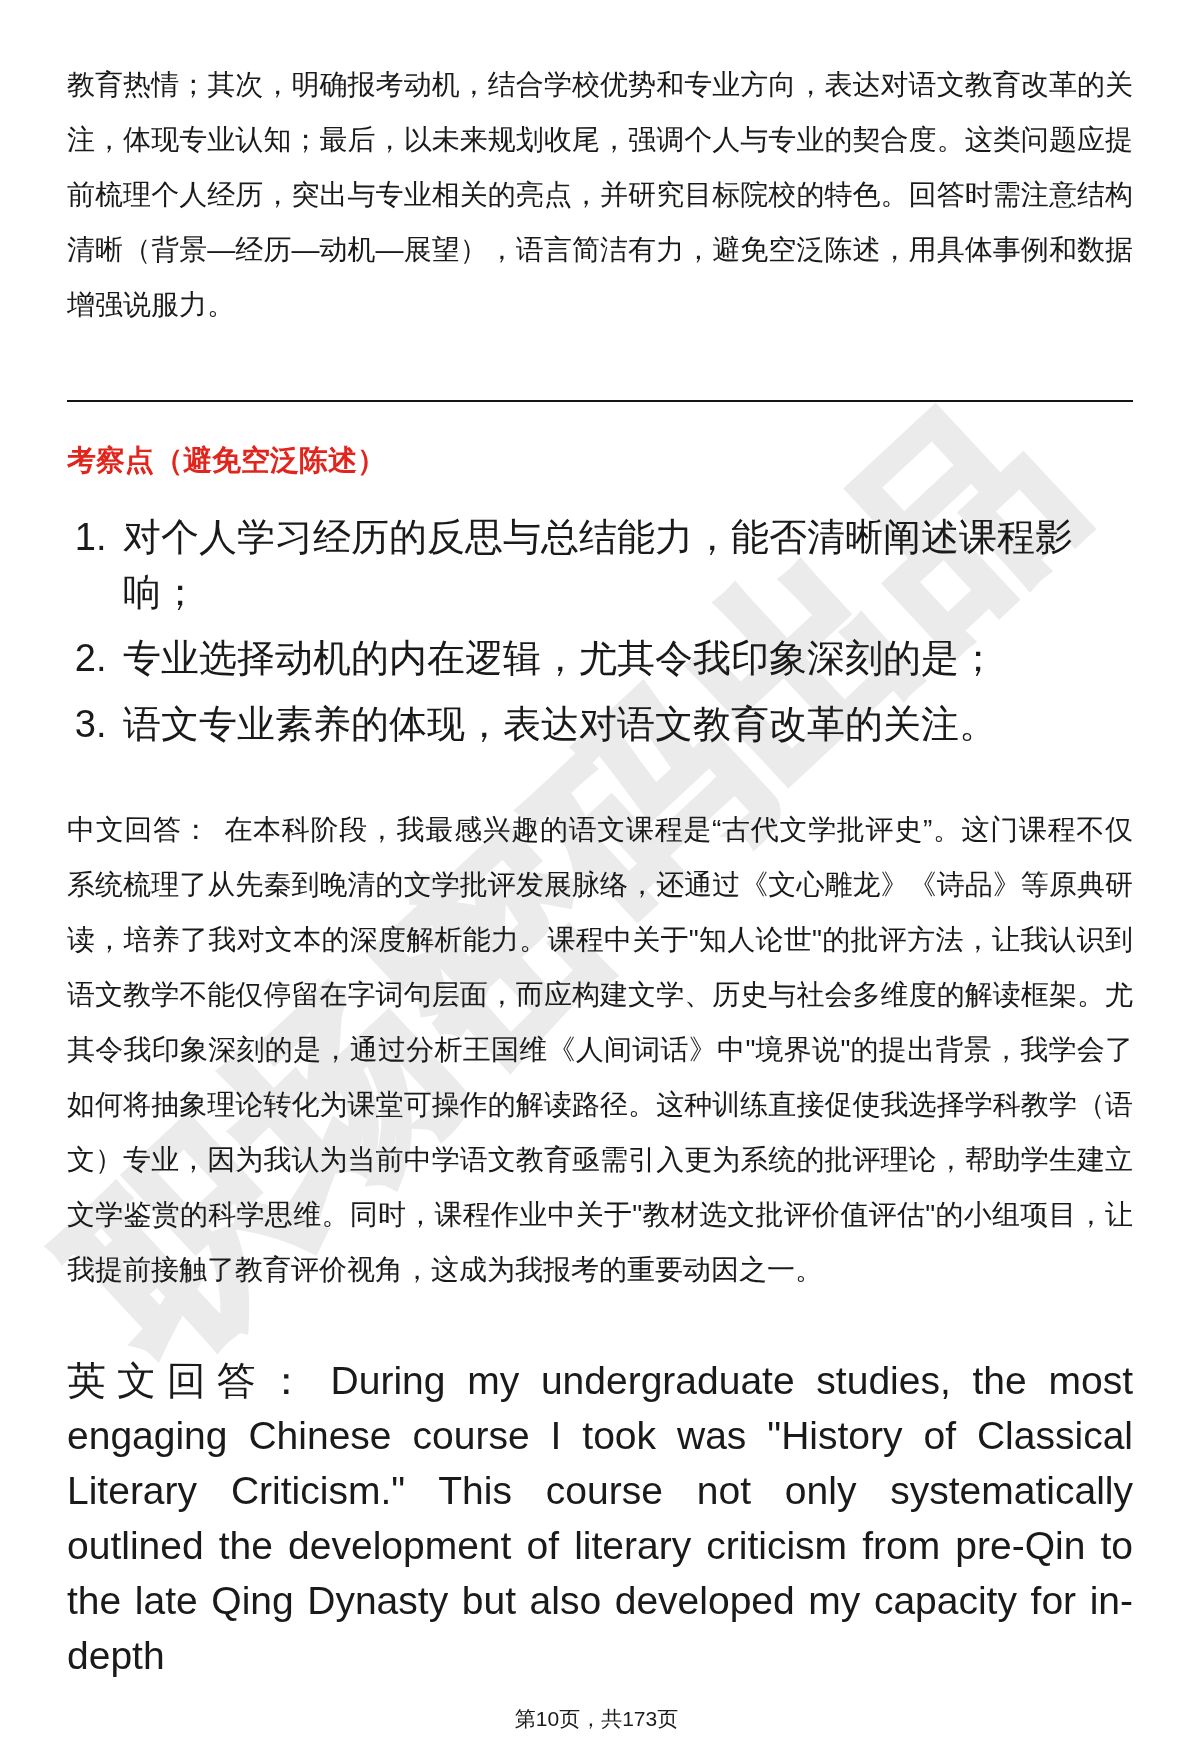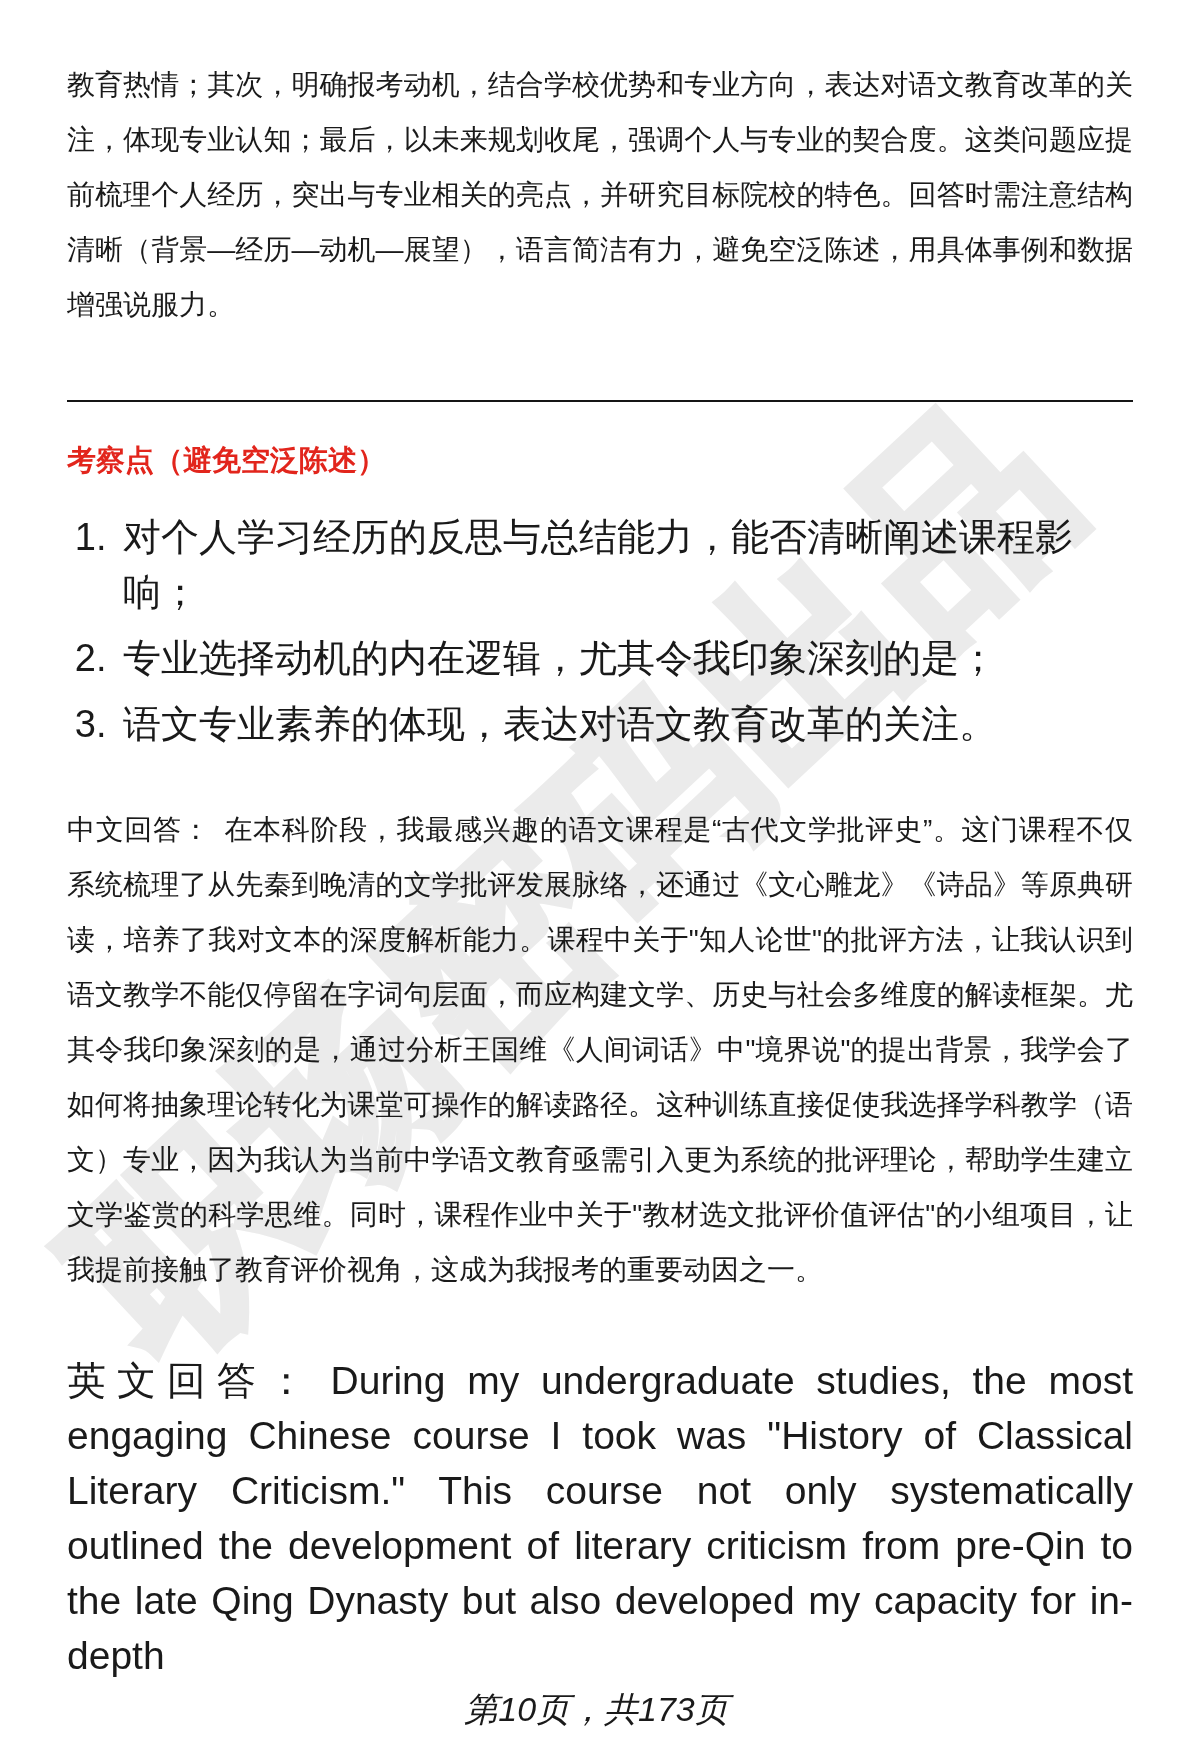--- a/index.html
+++ b/index.html
@@ -92,23 +92,22 @@
     text-align: justify;
   }
   .answer-cn { margin-top: 50px; }
   .answer-en { margin-top: 56px; font-size: 39px; }
   .answer-label { margin-right: 14px; }
 
   .page-footer {
     position: absolute;
     left: 0; right: 7px; bottom: 22px;
     text-align: center;
-    font-size: 34px;
+    font-size: 21px;
     z-index: 1;
-    font-style: italic;
   }
 </style>
 </head>
 <body>
 
 <div class="watermark-layer">
   <div class="watermark-text">职场密码出品</div>
 </div>
 
 <div class="page-content">

